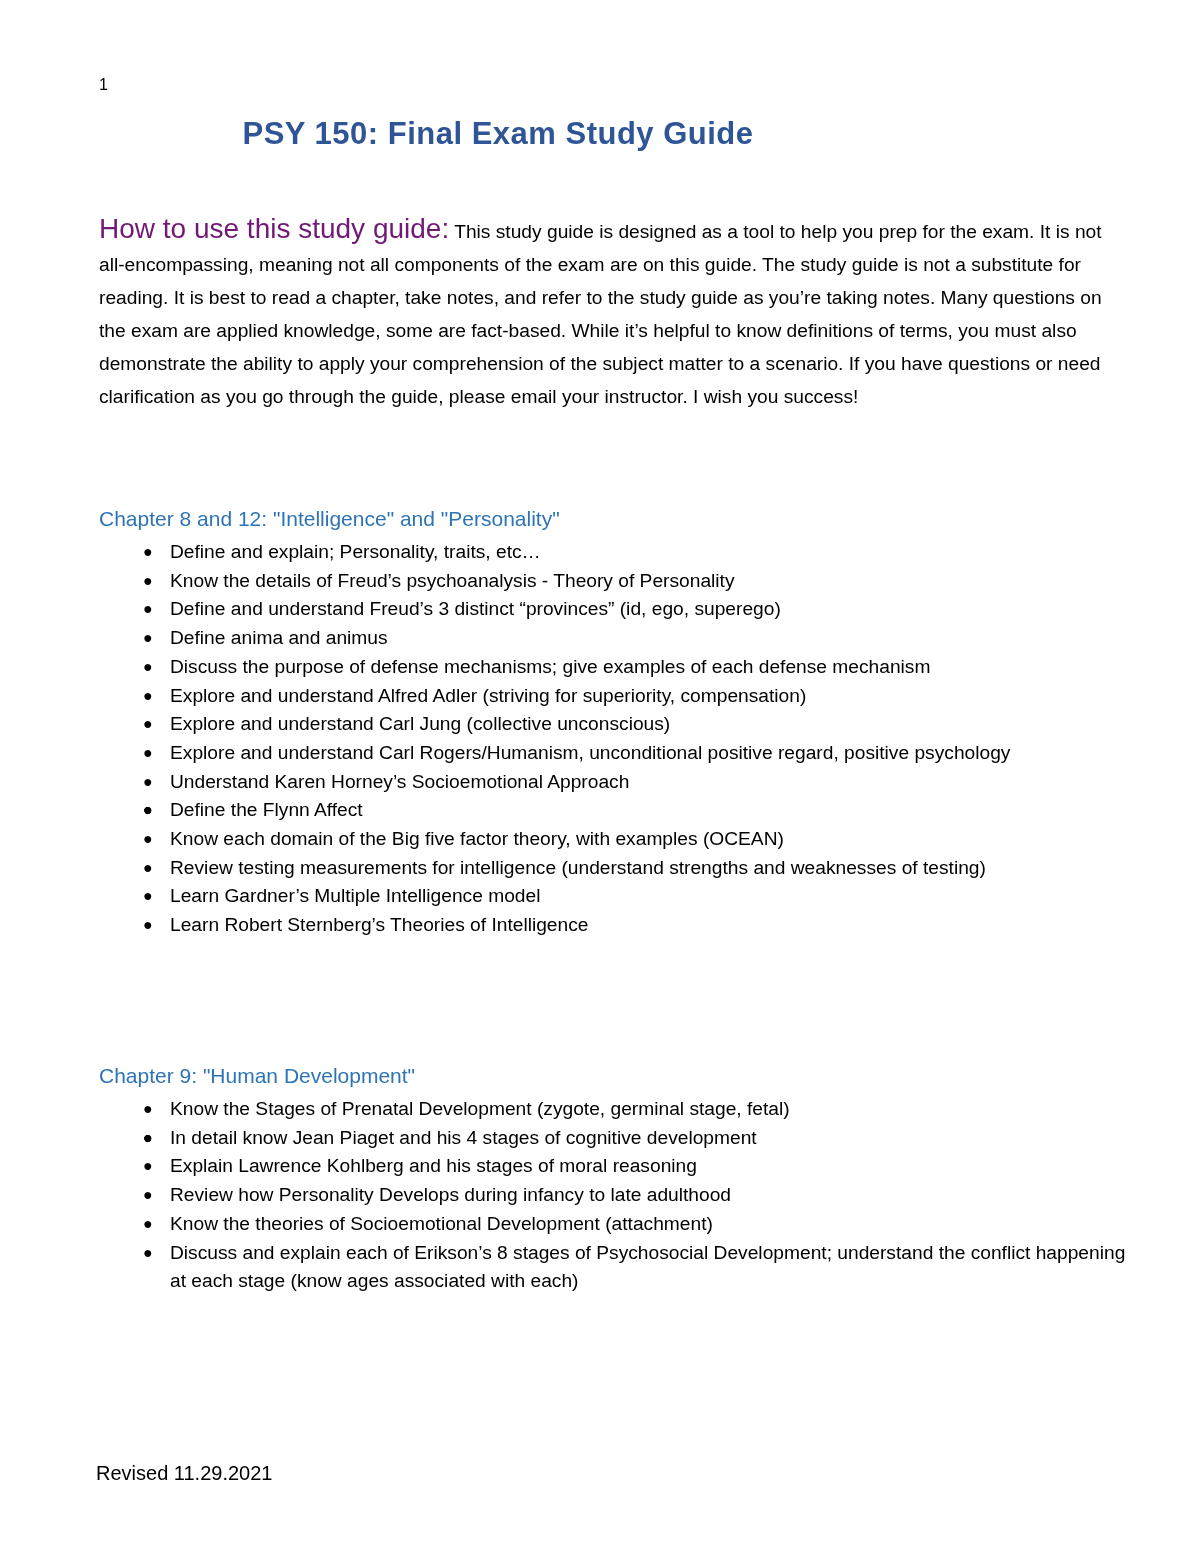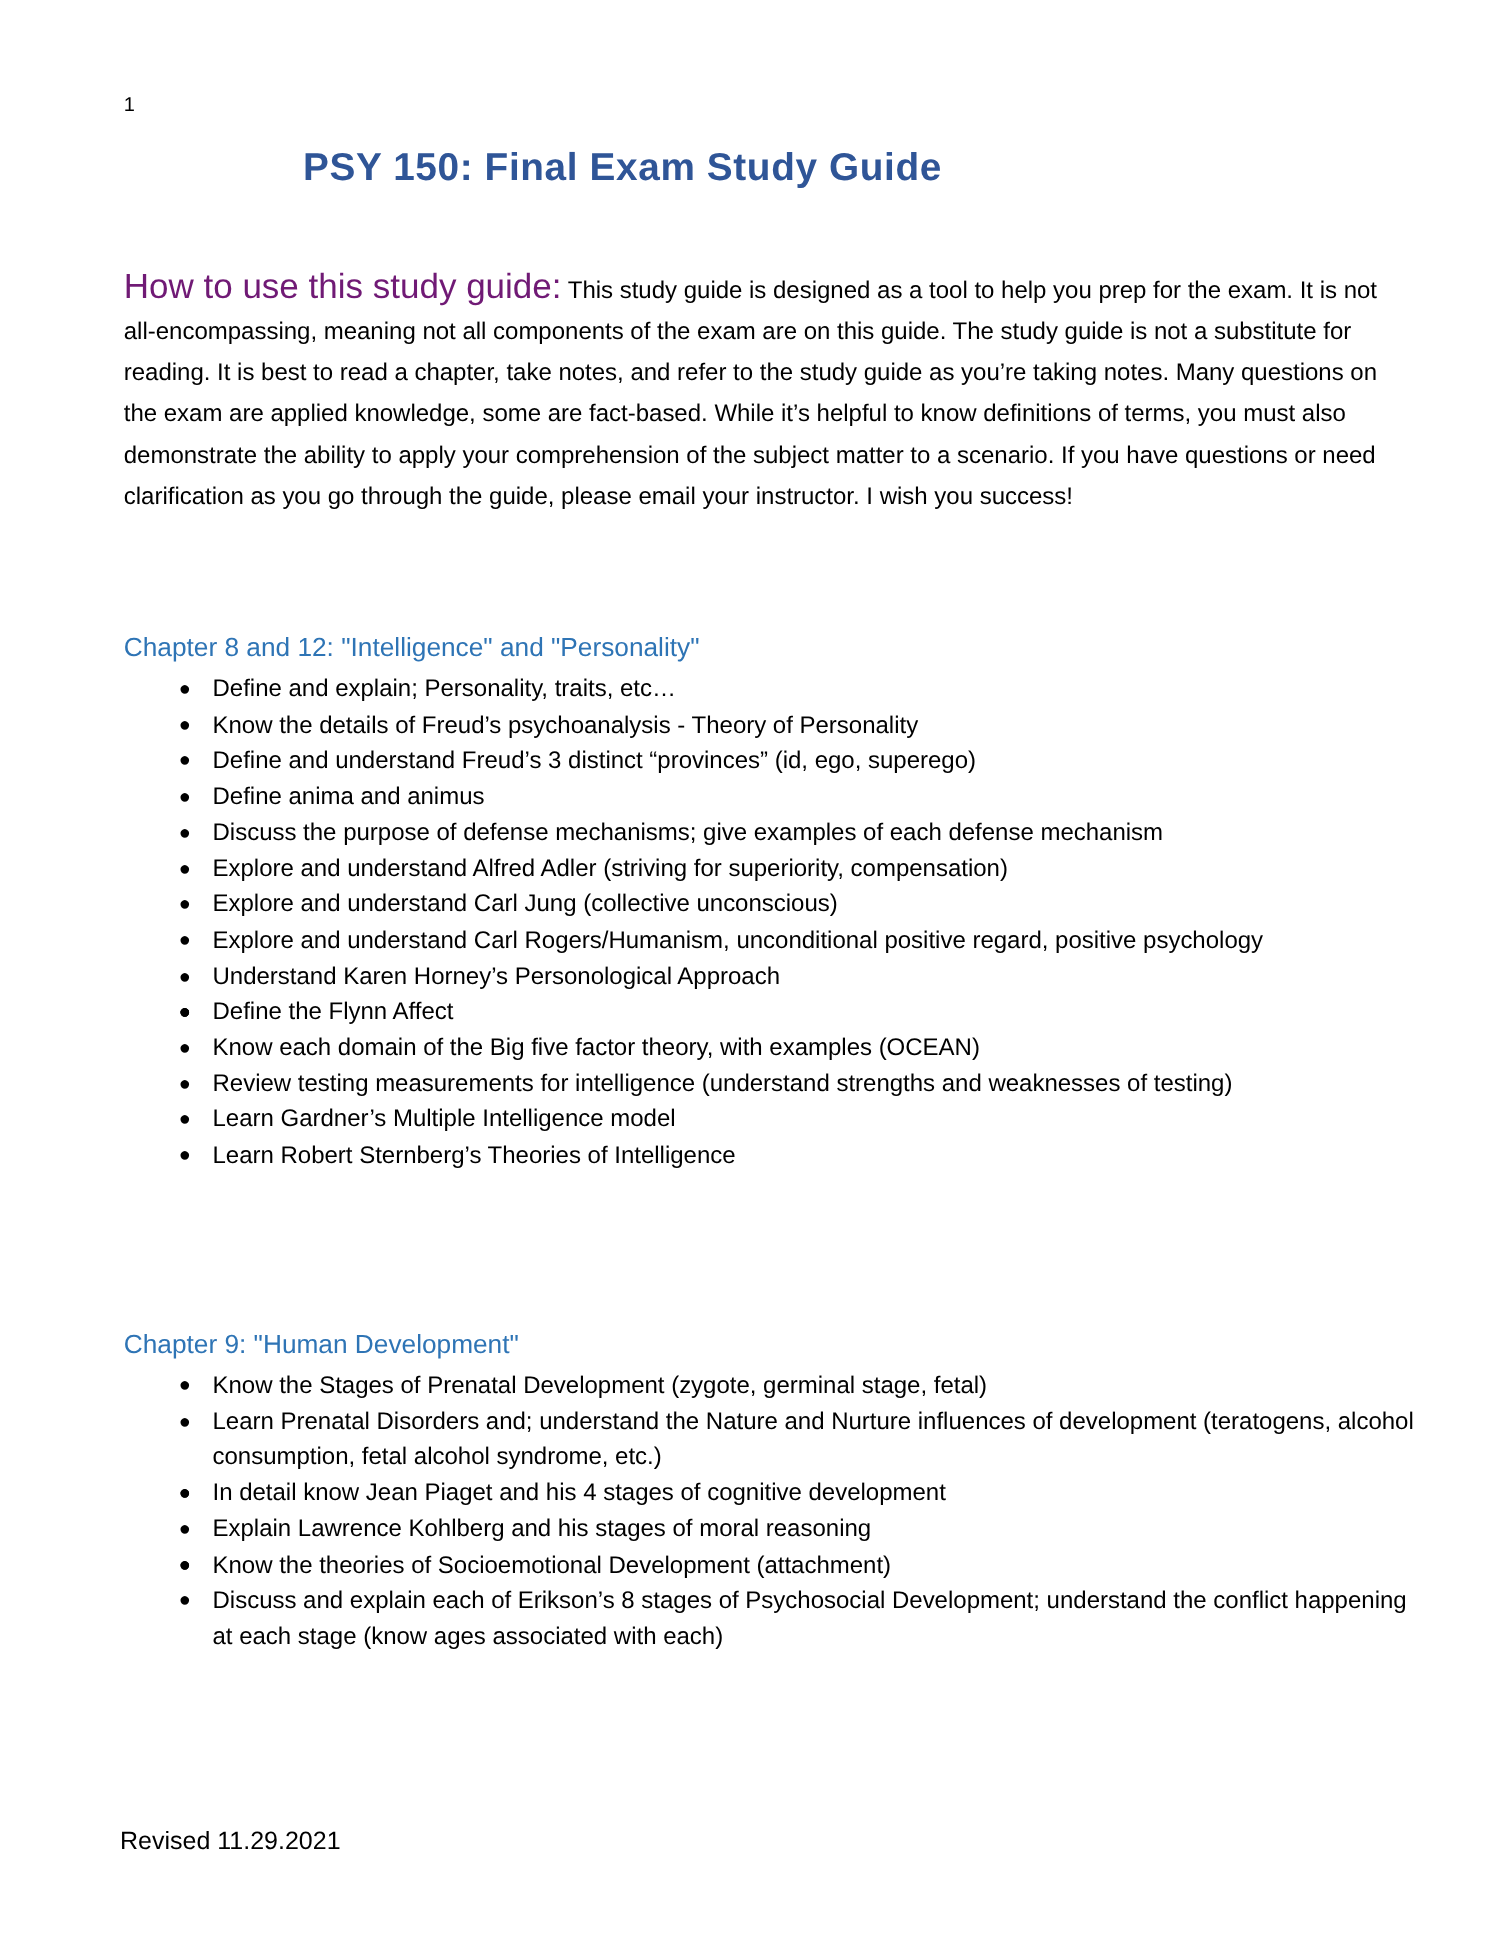--- a/index.html
+++ b/index.html
@@ -33,38 +33,38 @@
   <div class="section-heading">Chapter 8 and 12: "Intelligence" and "Personality"</div>
   <ul class="bullets">
     <li><span class="bullet">●</span><span>Define and explain; Personality, traits, etc…</span></li>
     <li><span class="bullet">●</span><span>Know the details of Freud’s psychoanalysis - Theory of Personality</span></li>
     <li><span class="bullet">●</span><span>Define and understand Freud’s 3 distinct “provinces” (id, ego, superego)</span></li>
     <li><span class="bullet">●</span><span>Define anima and animus</span></li>
     <li><span class="bullet">●</span><span>Discuss the purpose of defense mechanisms; give examples of each defense mechanism</span></li>
     <li><span class="bullet">●</span><span>Explore and understand Alfred Adler (striving for superiority, compensation)</span></li>
     <li><span class="bullet">●</span><span>Explore and understand Carl Jung (collective unconscious)</span></li>
     <li><span class="bullet">●</span><span>Explore and understand Carl Rogers/Humanism, unconditional positive regard, positive psychology</span></li>
-    <li><span class="bullet">●</span><span>Understand Karen Horney’s Personological Approach</span></li>
+    <li><span class="bullet">●</span><span>Understand Karen Horney’s Socioemotional Approach</span></li>
     <li><span class="bullet">●</span></li>
     <li><span class="bullet">●</span></li>
     <li><span class="bullet">●</span><span>Define the Flynn Affect</span></li>
     <li><span class="bullet">●</span><span>Know each domain of the Big five factor theory, with examples (OCEAN)</span></li>
     <li><span class="bullet">●</span><span>Review testing measurements for intelligence (understand strengths and weaknesses of testing)</span></li>
     <li><span class="bullet">●</span><span>Learn Gardner’s Multiple Intelligence model</span></li>
     <li><span class="bullet">●</span><span>Learn Robert Sternberg’s Theories of Intelligence</span></li>
   </ul>
 </div>
 
 <div class="section" style="top:1061px;">
   <div class="section-heading">Chapter 9: "Human Development"</div>
   <ul class="bullets">
     <li><span class="bullet">●</span><span>Know the Stages of Prenatal Development (zygote, germinal stage, fetal)</span></li>
-    <li><span class="bullet">●</span><span>Learn Prenatal Disorders and; understand the Nature and Nurture influences of development (teratogens, alcohol consumption, fetal alcohol syndrome, etc.)</span></li>
+    <li><span class="bullet">●</span></li>
     <li><span class="bullet">●</span></li>
     <li><span class="bullet">●</span><span>In detail know Jean Piaget and his 4 stages of cognitive development</span></li>
     <li><span class="bullet">●</span><span>Explain Lawrence Kohlberg and his stages of moral reasoning</span></li>
-    <li><span class="bullet">●</span></li>
+    <li><span class="bullet">●</span><span>Review how Personality Develops during infancy to late adulthood</span></li>
     <li><span class="bullet">●</span><span>Know the theories of Socioemotional Development (attachment)</span></li>
     <li><span class="bullet">●</span><span>Discuss and explain each of Erikson’s 8 stages of Psychosocial Development; understand the conflict happening at each stage (know ages associated with each)</span></li>
   </ul>
 </div>
 
 <div class="footer">Revised 11.29.2021</div>
 
 </body></html>

